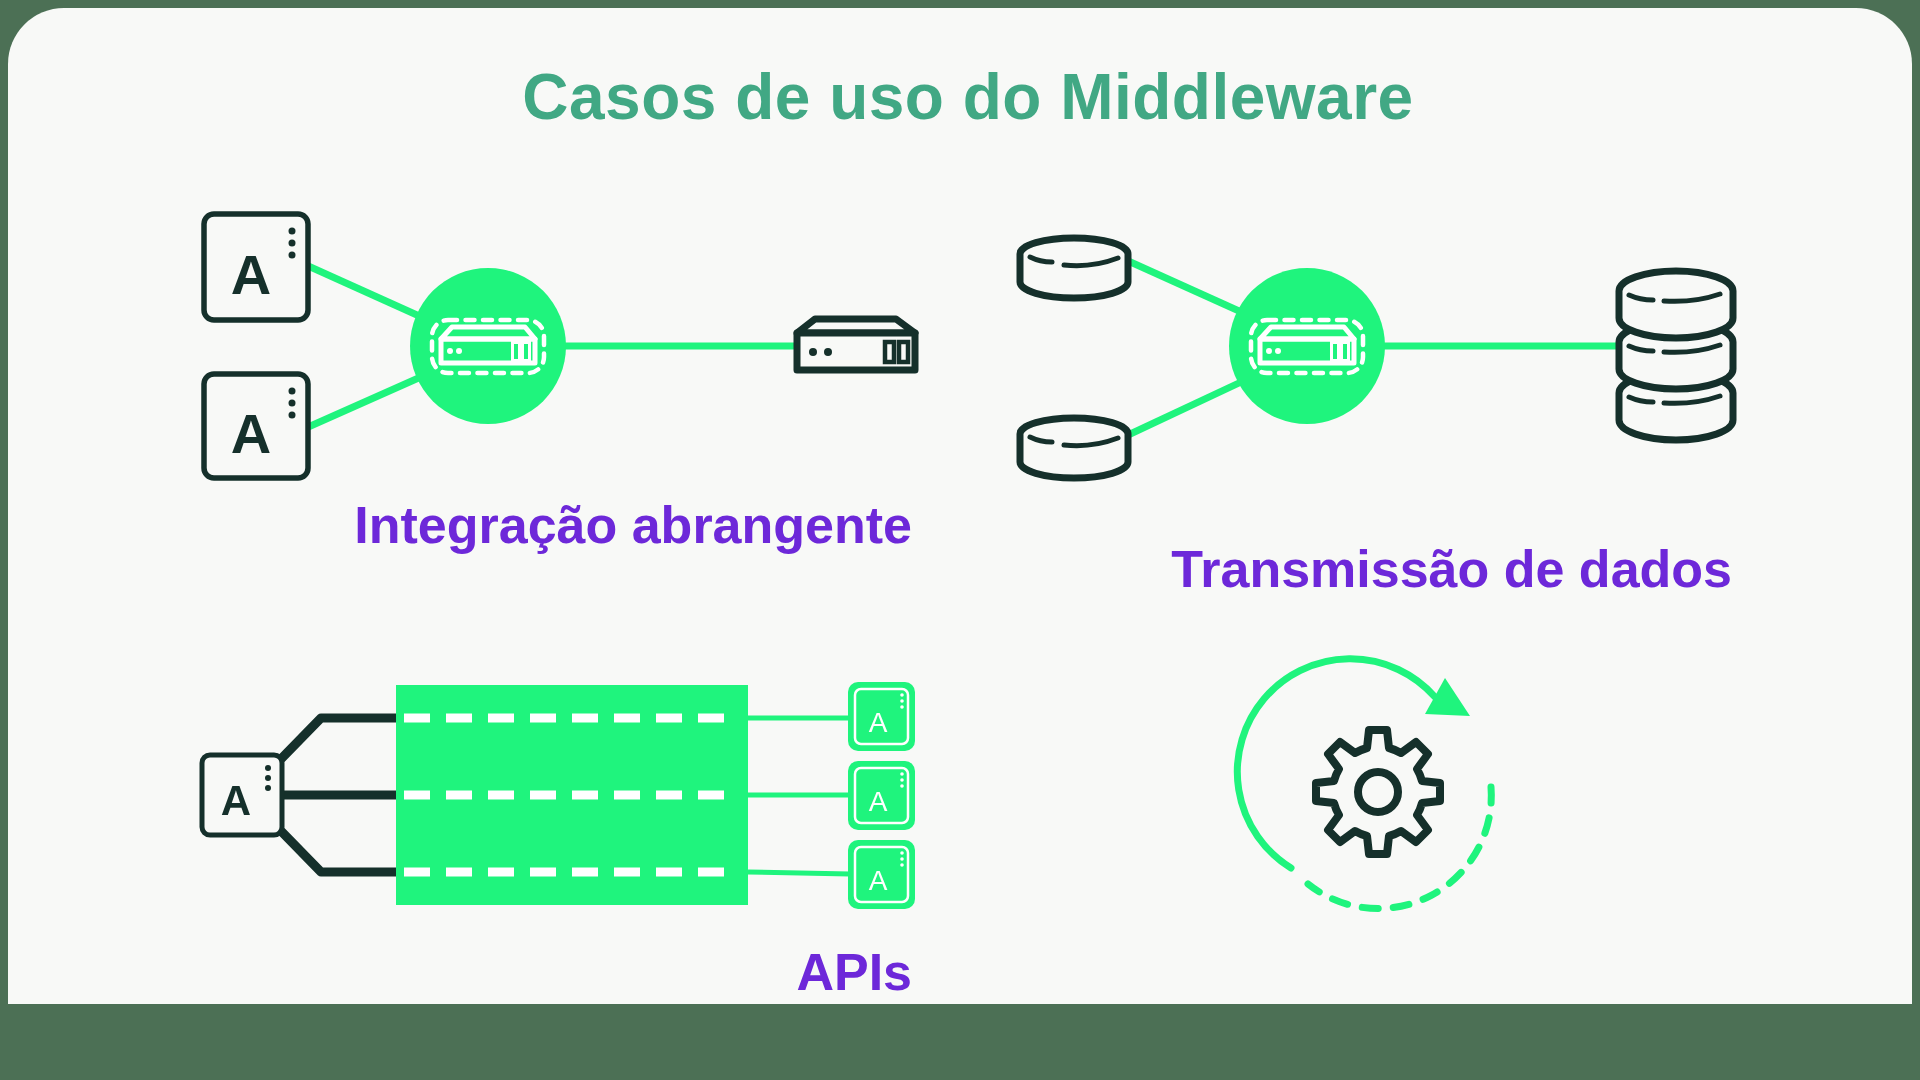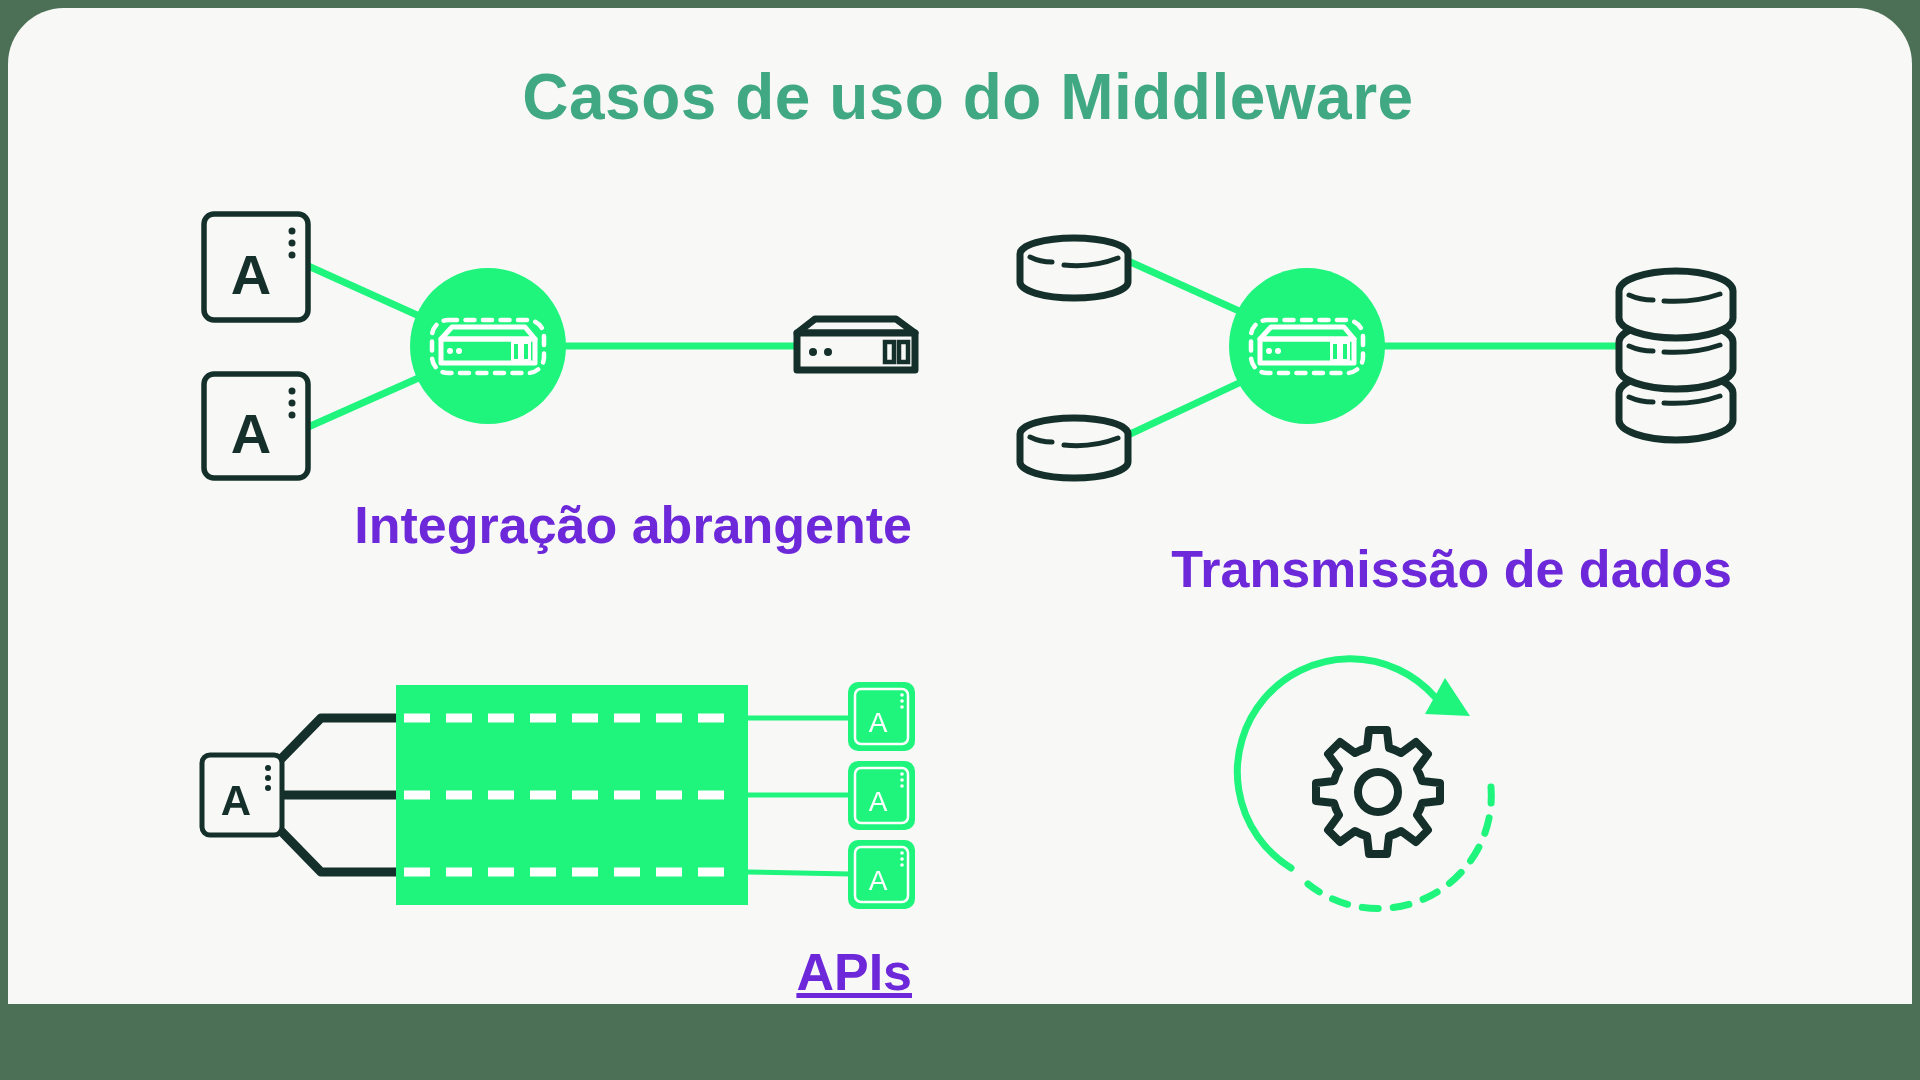--- a/index.html
+++ b/index.html
@@ -3,21 +3,21 @@
 <meta charset="utf-8">
 <style>
   html,body{margin:0;padding:0;background:#4C7055;font-family:"Liberation Sans",sans-serif;}
   .canvas{position:relative;width:1920px;height:1004px;background:#4C7055;overflow:hidden;}
   .card{position:absolute;left:8px;top:8px;width:1904px;height:1064px;background:#F8F9F7;border-radius:56px;}
   .page-title{position:absolute;left:0;top:52px;width:1920px;text-align:center;
     font-size:64px;font-weight:700;color:#41A884;letter-spacing:0.5px;}
   .caption{position:absolute;width:704px;text-align:right;font-size:52px;font-weight:700;color:#6d28d9;}
   .cap-integration{left:200px;top:487px;}
   .cap-transmission{left:1020px;top:487px;margin-top:44px;}
-  .cap-apis{left:200px;top:934px;text-decoration:underline;}
+  .cap-apis{left:200px;top:934px;}
   .cap-automation{left:1020px;top:934px;}
   svg.diagram{position:absolute;left:0;top:0;}
   text{font-family:"Liberation Sans",sans-serif;}
 </style>
 </head>
 <body>
 
 <div class="canvas">
   <div class="card">
 

